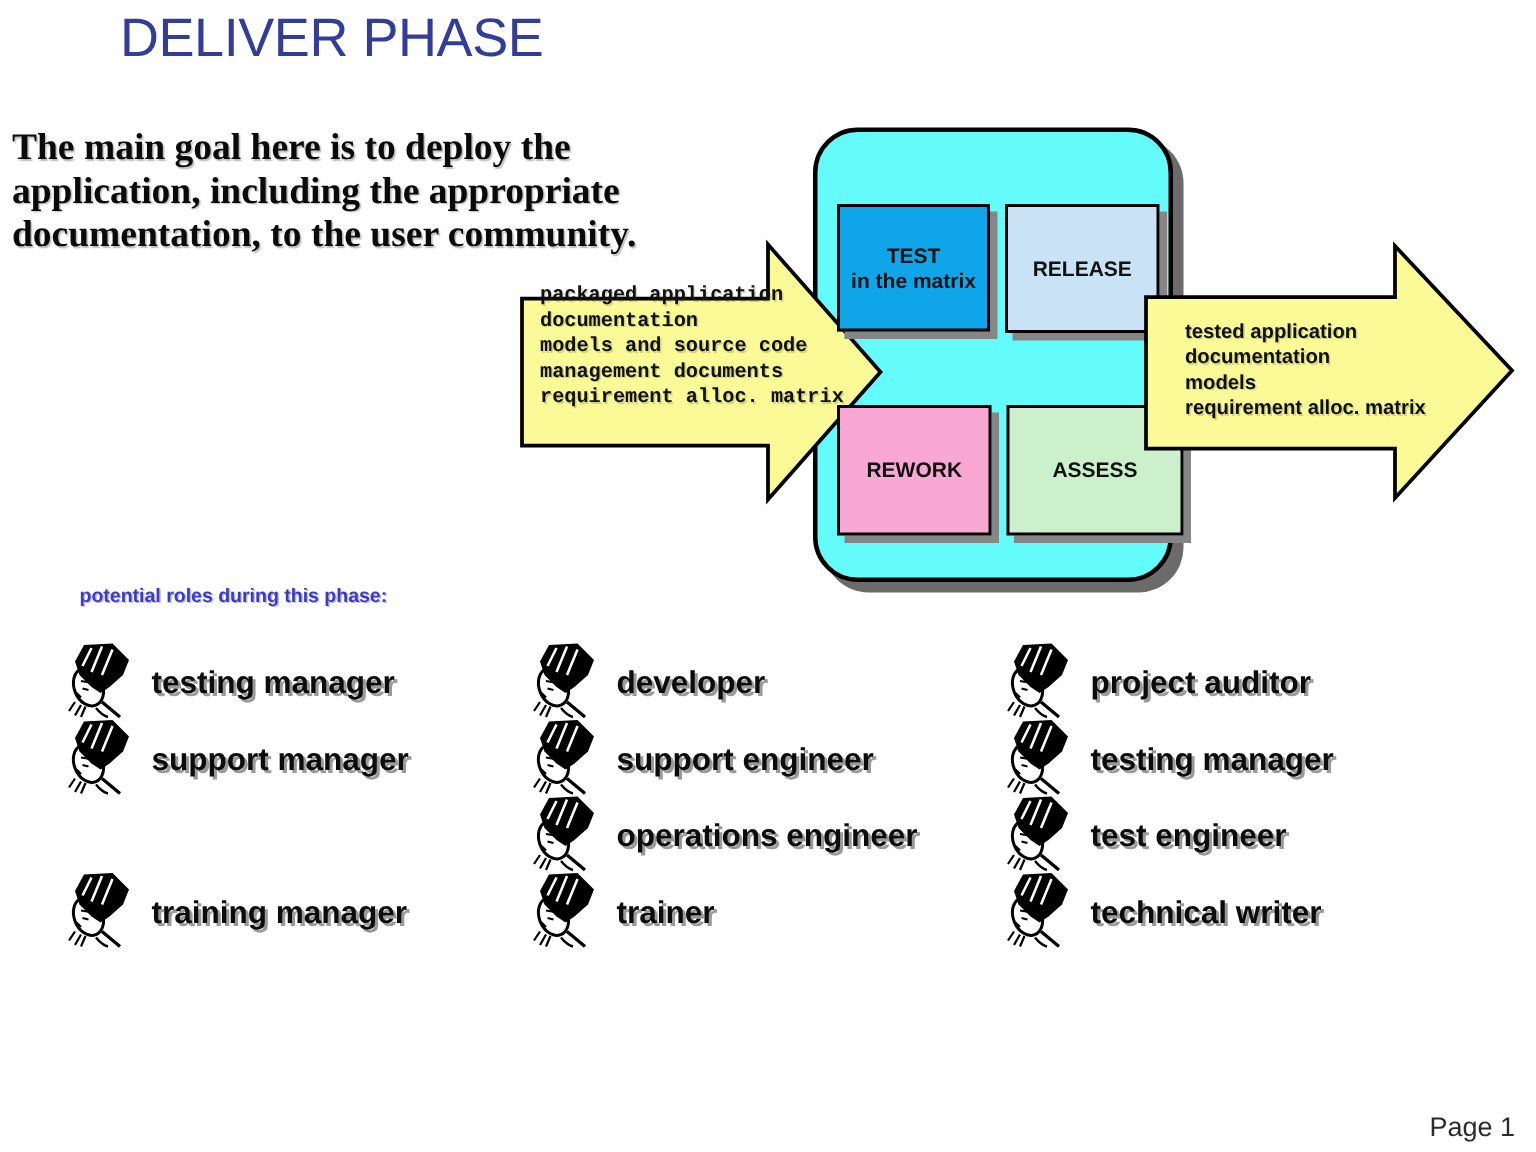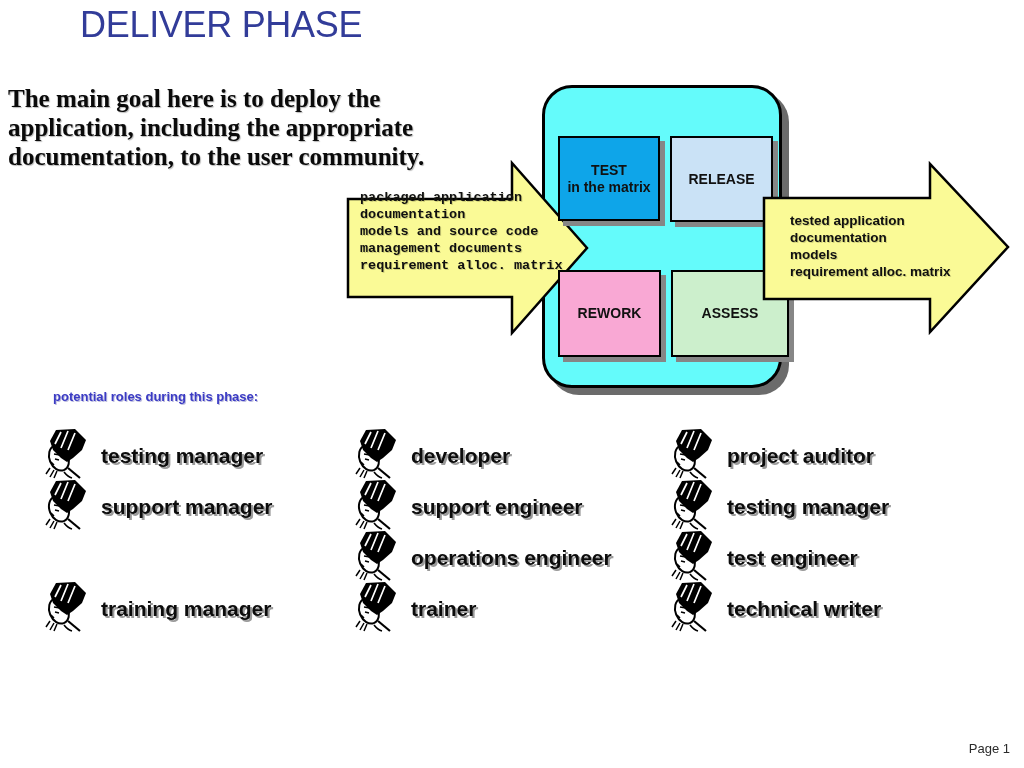--- a/index.html
+++ b/index.html
@@ -55,21 +55,21 @@
   .role-item{
     position:absolute;display:flex;align-items:flex-start;gap:13px;height:52px;
   }
   .role-item .person{flex:0 0 auto;}
   .role-label{
     font-weight:bold;font-size:21px;color:#0c0c0c;margin-top:16px;
     text-shadow:2px 2px 0 #9a9a9a;white-space:nowrap;
   }
   
   .page-label{
-    position:absolute;right:14px;top:741px;font-size:13px;color:#2b2b2b;
+    position:absolute;right:14px;top:741px;font-size:18px;color:#2b2b2b;
   }
 </style>
 </head>
 <body>
 
 <svg width="0" height="0" style="position:absolute" aria-hidden="true">
   <symbol id="person-glyph" viewBox="0 0 46 52">
     <path d="M26 40 L38 50" stroke="#000" stroke-width="2.2" fill="none"></path>
     <path d="M22 44 Q26 49 30 50" stroke="#000" stroke-width="1.6" fill="none"></path>
     <ellipse cx="17" cy="30" rx="9.5" ry="13" fill="#fff" stroke="#000" stroke-width="2" transform="rotate(-22 17 30)"></ellipse>

